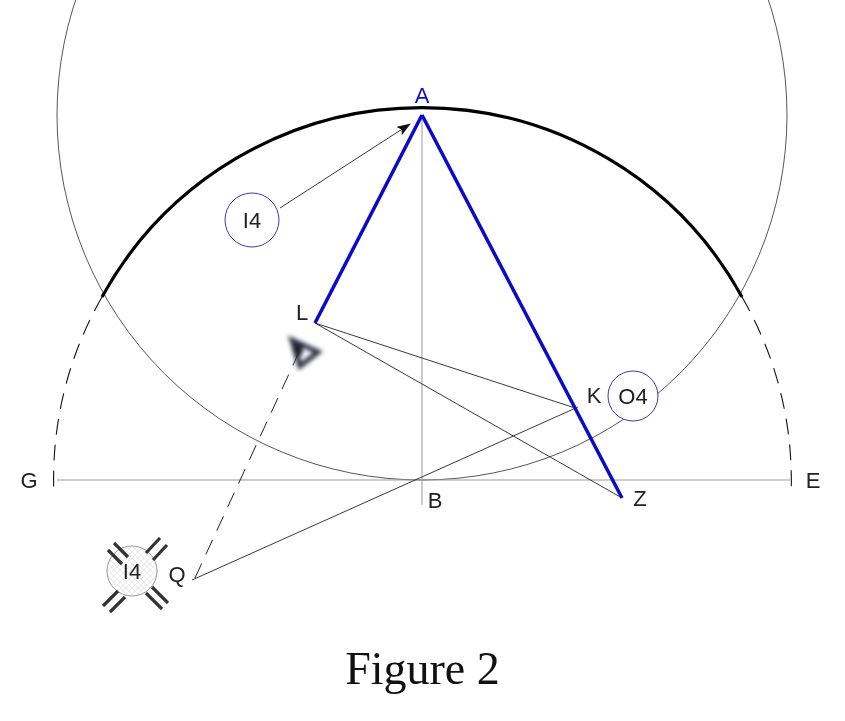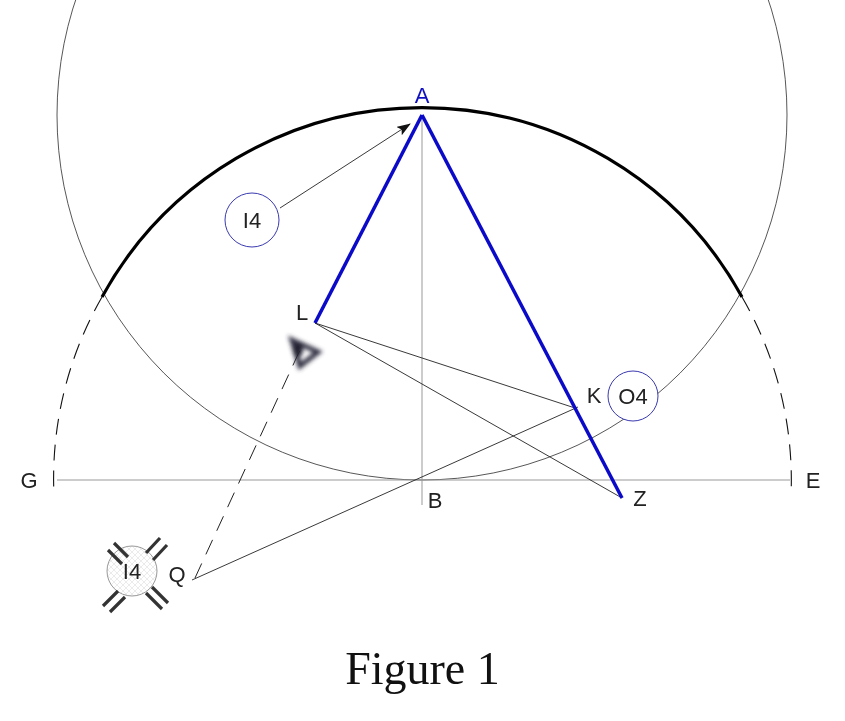--- a/index.html
+++ b/index.html
@@ -84,13 +84,13 @@
   <text class="pt-label-blue" x="422" y="103" text-anchor="middle">A</text>
   <text class="pt-label" x="302" y="320" text-anchor="middle">L</text>
   <text class="pt-label" x="594" y="403" text-anchor="middle">K</text>
   <text class="pt-label" x="640" y="506" text-anchor="middle">Z</text>
   <text class="pt-label" x="435" y="508" text-anchor="middle">B</text>
   <text class="pt-label" x="29" y="488" text-anchor="middle">G</text>
   <text class="pt-label" x="813" y="488" text-anchor="middle">E</text>
   <text class="pt-label" x="177" y="582" text-anchor="middle">Q</text>
 </svg>
 
-<div id="caption">Figure 1</div>
+<div id="caption">Figure 2</div>
 
 </body></html>

